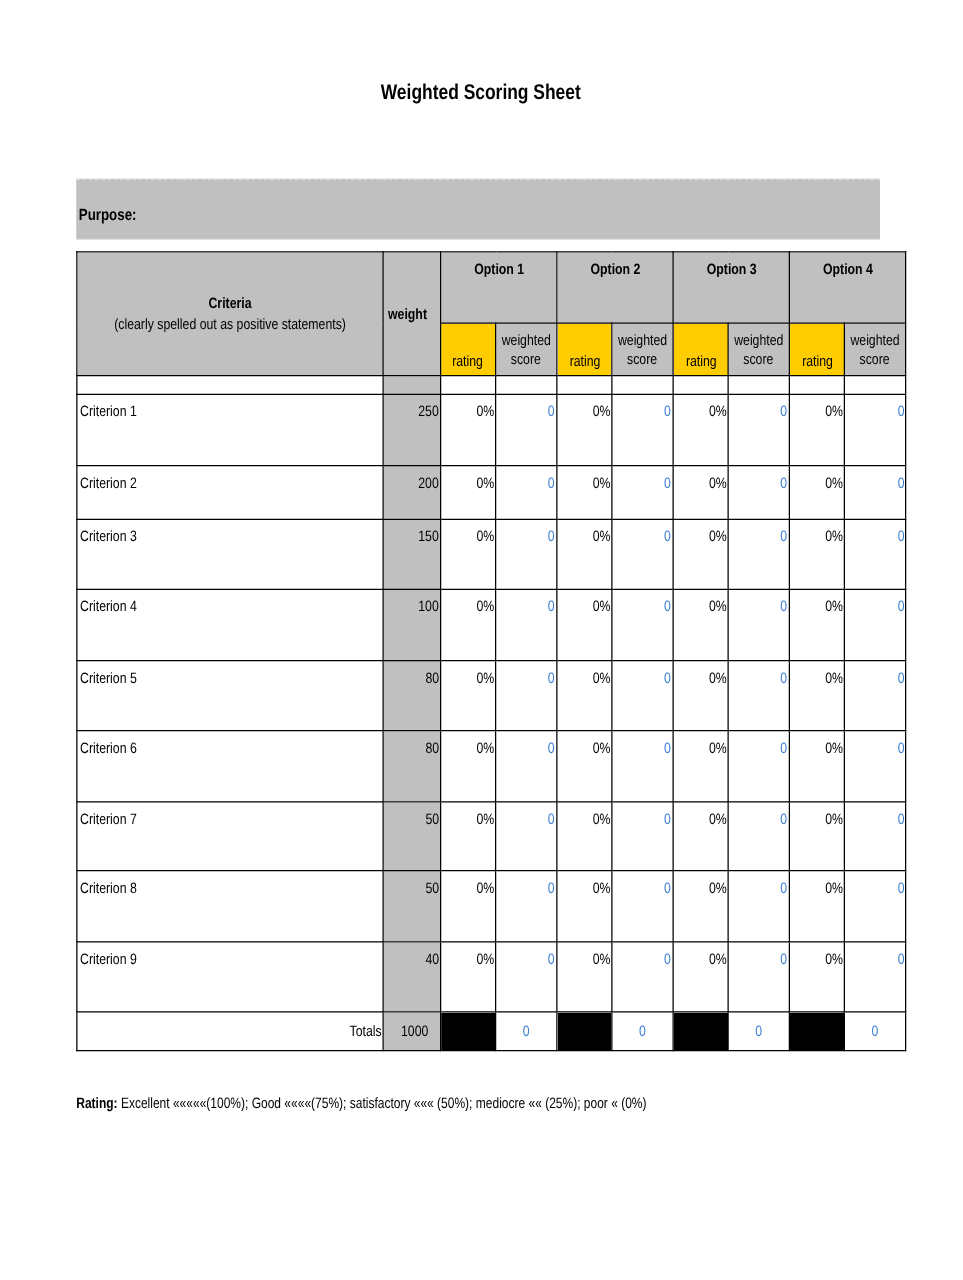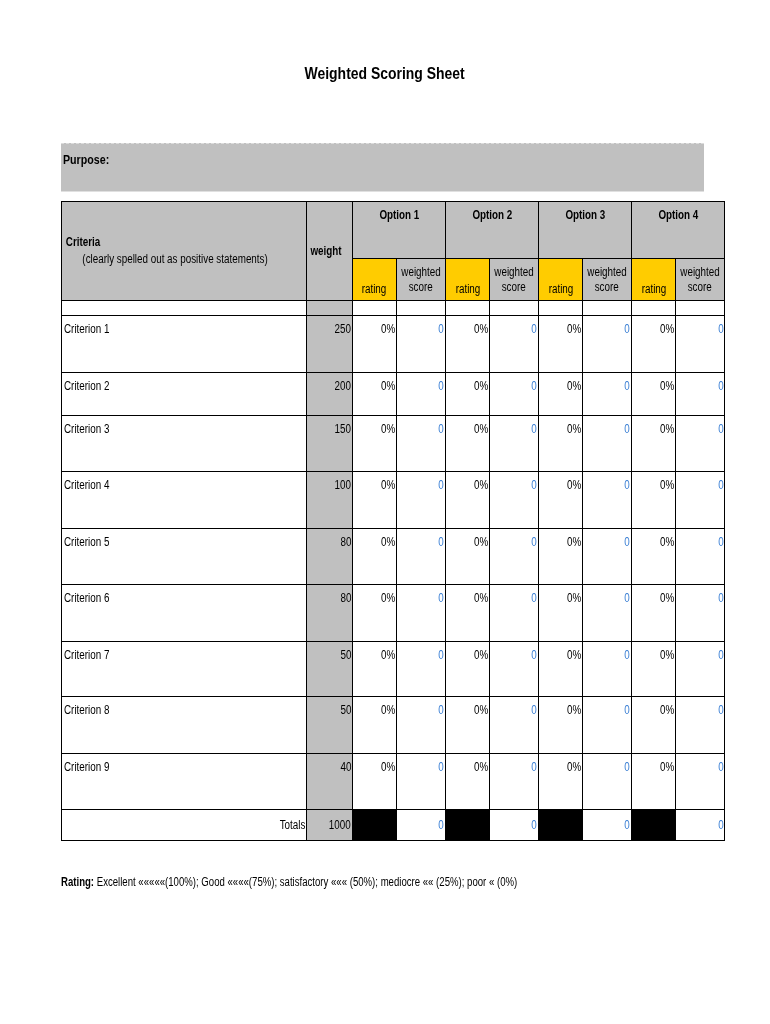--- a/index.html
+++ b/index.html
@@ -3,38 +3,38 @@
 <meta charset="utf-8">
 <style>
   html, body { margin:0; padding:0; background:#ffffff; }
   body { width:770px; height:1024px; position:relative; overflow:hidden;
          font-family:"Liberation Sans", sans-serif; color:#000; }
   .narrow { transform:scaleX(0.82); transform-origin:left center; display:inline-block; white-space:nowrap; }
   #title { position:absolute; top:64px; left:0; width:770px; text-align:center; font-size:17px; font-weight:bold; }
   #title span { display:inline-block; transform:scaleX(0.82); }
   #purpose { position:absolute; left:61px; top:143px; width:643px; height:49px; background:#c0c0c0;
              border-top:1px dashed #dcdcdc; border-bottom:1px solid #e0e0e0; box-sizing:border-box; }
-  #purpose .lbl { position:absolute; left:2px; top:8px; font-size:13px; font-weight:bold; }
+  #purpose .lbl { position:absolute; left:2px; top:20px; font-size:13px; font-weight:bold; }
   table.grid { position:absolute; left:61px; top:201px; border-collapse:collapse; table-layout:fixed; }
   table.grid td { border:1px solid #000; padding:0; font-size:12px; box-sizing:border-box; overflow:hidden; }
   .gray { background:#c0c0c0; }
   .yellow { background:#ffcc00; }
   .black { background:#000; }
-  .hdr-crit { text-align:left; vertical-align:middle; font-size:13px; line-height:17px; }
+  .hdr-crit { text-align:center; vertical-align:middle; font-size:13px; line-height:17px; }
   .hdr-crit .b { font-weight:bold; }
   .hdr-opt { text-align:center; vertical-align:top; padding-top:6px !important; font-weight:bold; font-size:13px; }
   .hdr-weight { text-align:left; vertical-align:middle; font-weight:bold; font-size:13px; }
   .sub { text-align:center; font-size:13px; line-height:15px;margin-top:44px; }
   .sub.rating { vertical-align:bottom; padding-bottom:3px !important; }
   .sub.ws { vertical-align:middle; }
   .crit { vertical-align:top; padding:6px 0 0 2px !important; font-size:12px; }
   .num { vertical-align:top; text-align:right; padding:6px 1px 0 0 !important; font-size:12px; }
   .blue { color:#3a7fd4; }
   .tot-label { text-align:right; padding-right:1px !important; font-size:12px; vertical-align:middle; }
-  .tot-num { text-align:right; padding-right:1px !important; font-size:12px; vertical-align:middle; }
+  .tot-num { text-align:center; padding-right:1px !important; font-size:12px; vertical-align:middle; }
   #footer { position:absolute; left:61px; top:875px; font-size:12px; }
   #footer b { font-weight:bold; }
   .sep-row td { height:15px; }
 </style>
 </head>
 <body>
 
 <div id="title"><span>Weighted Scoring Sheet</span></div>
 
 <div id="purpose">

